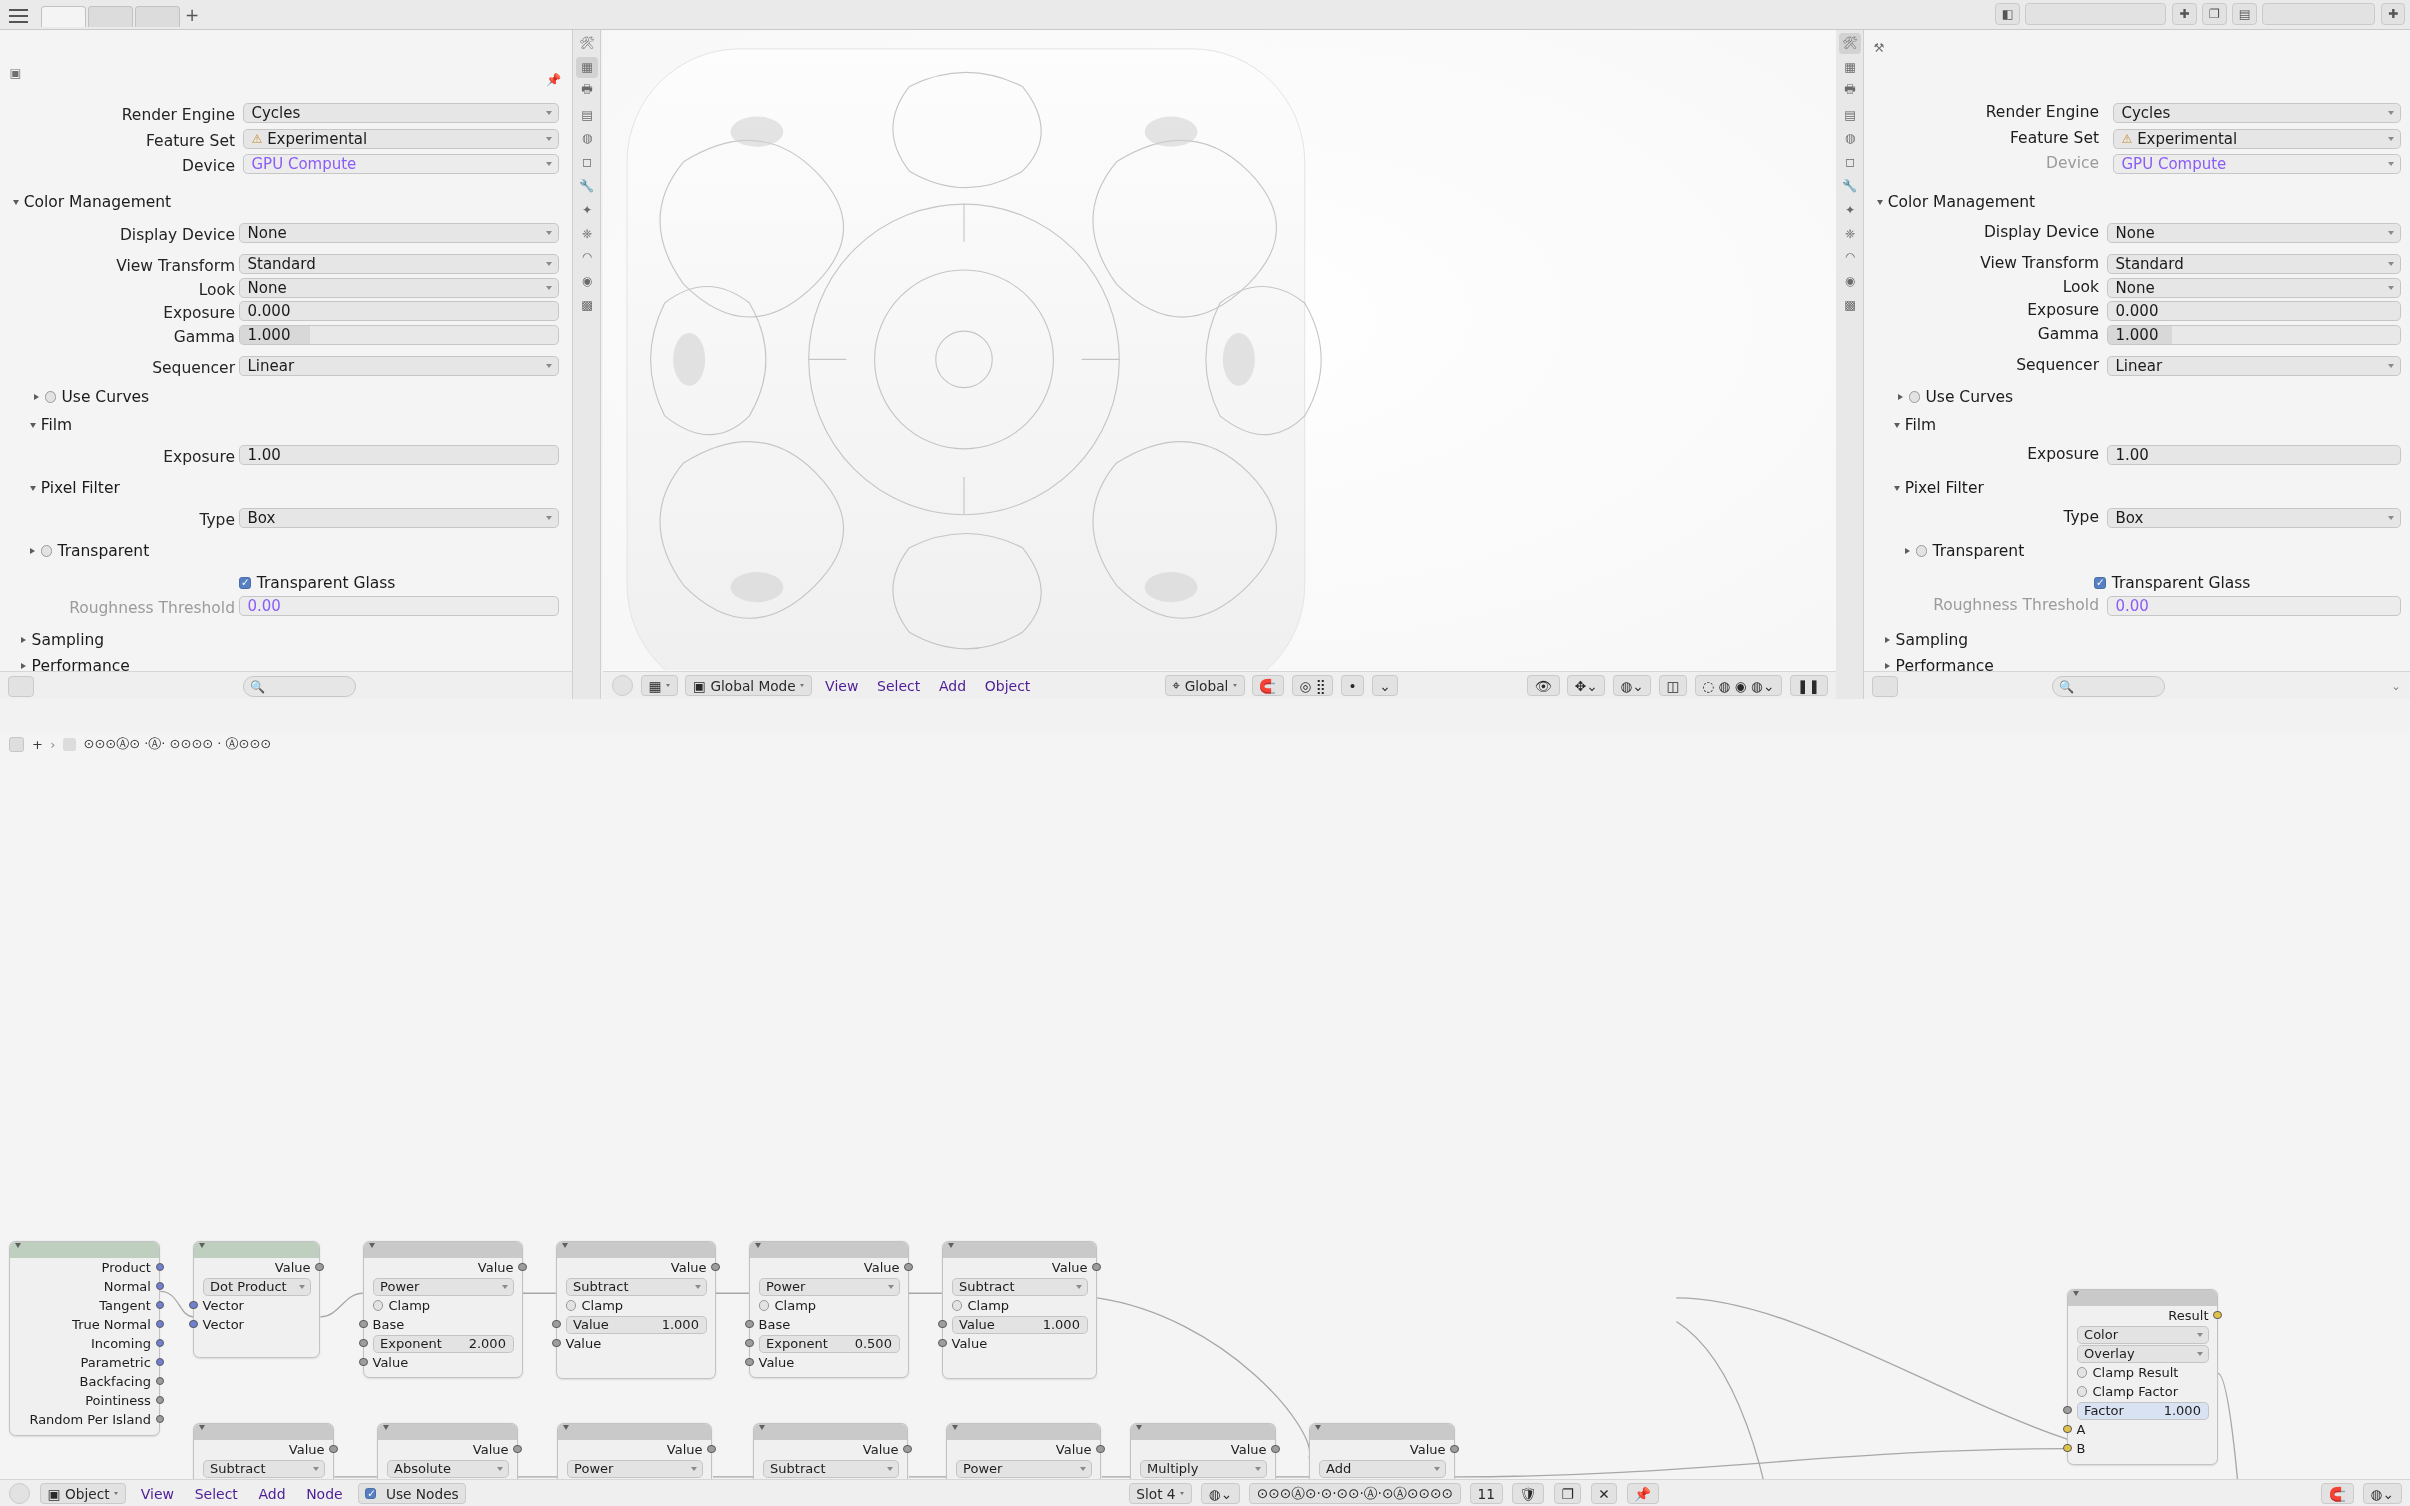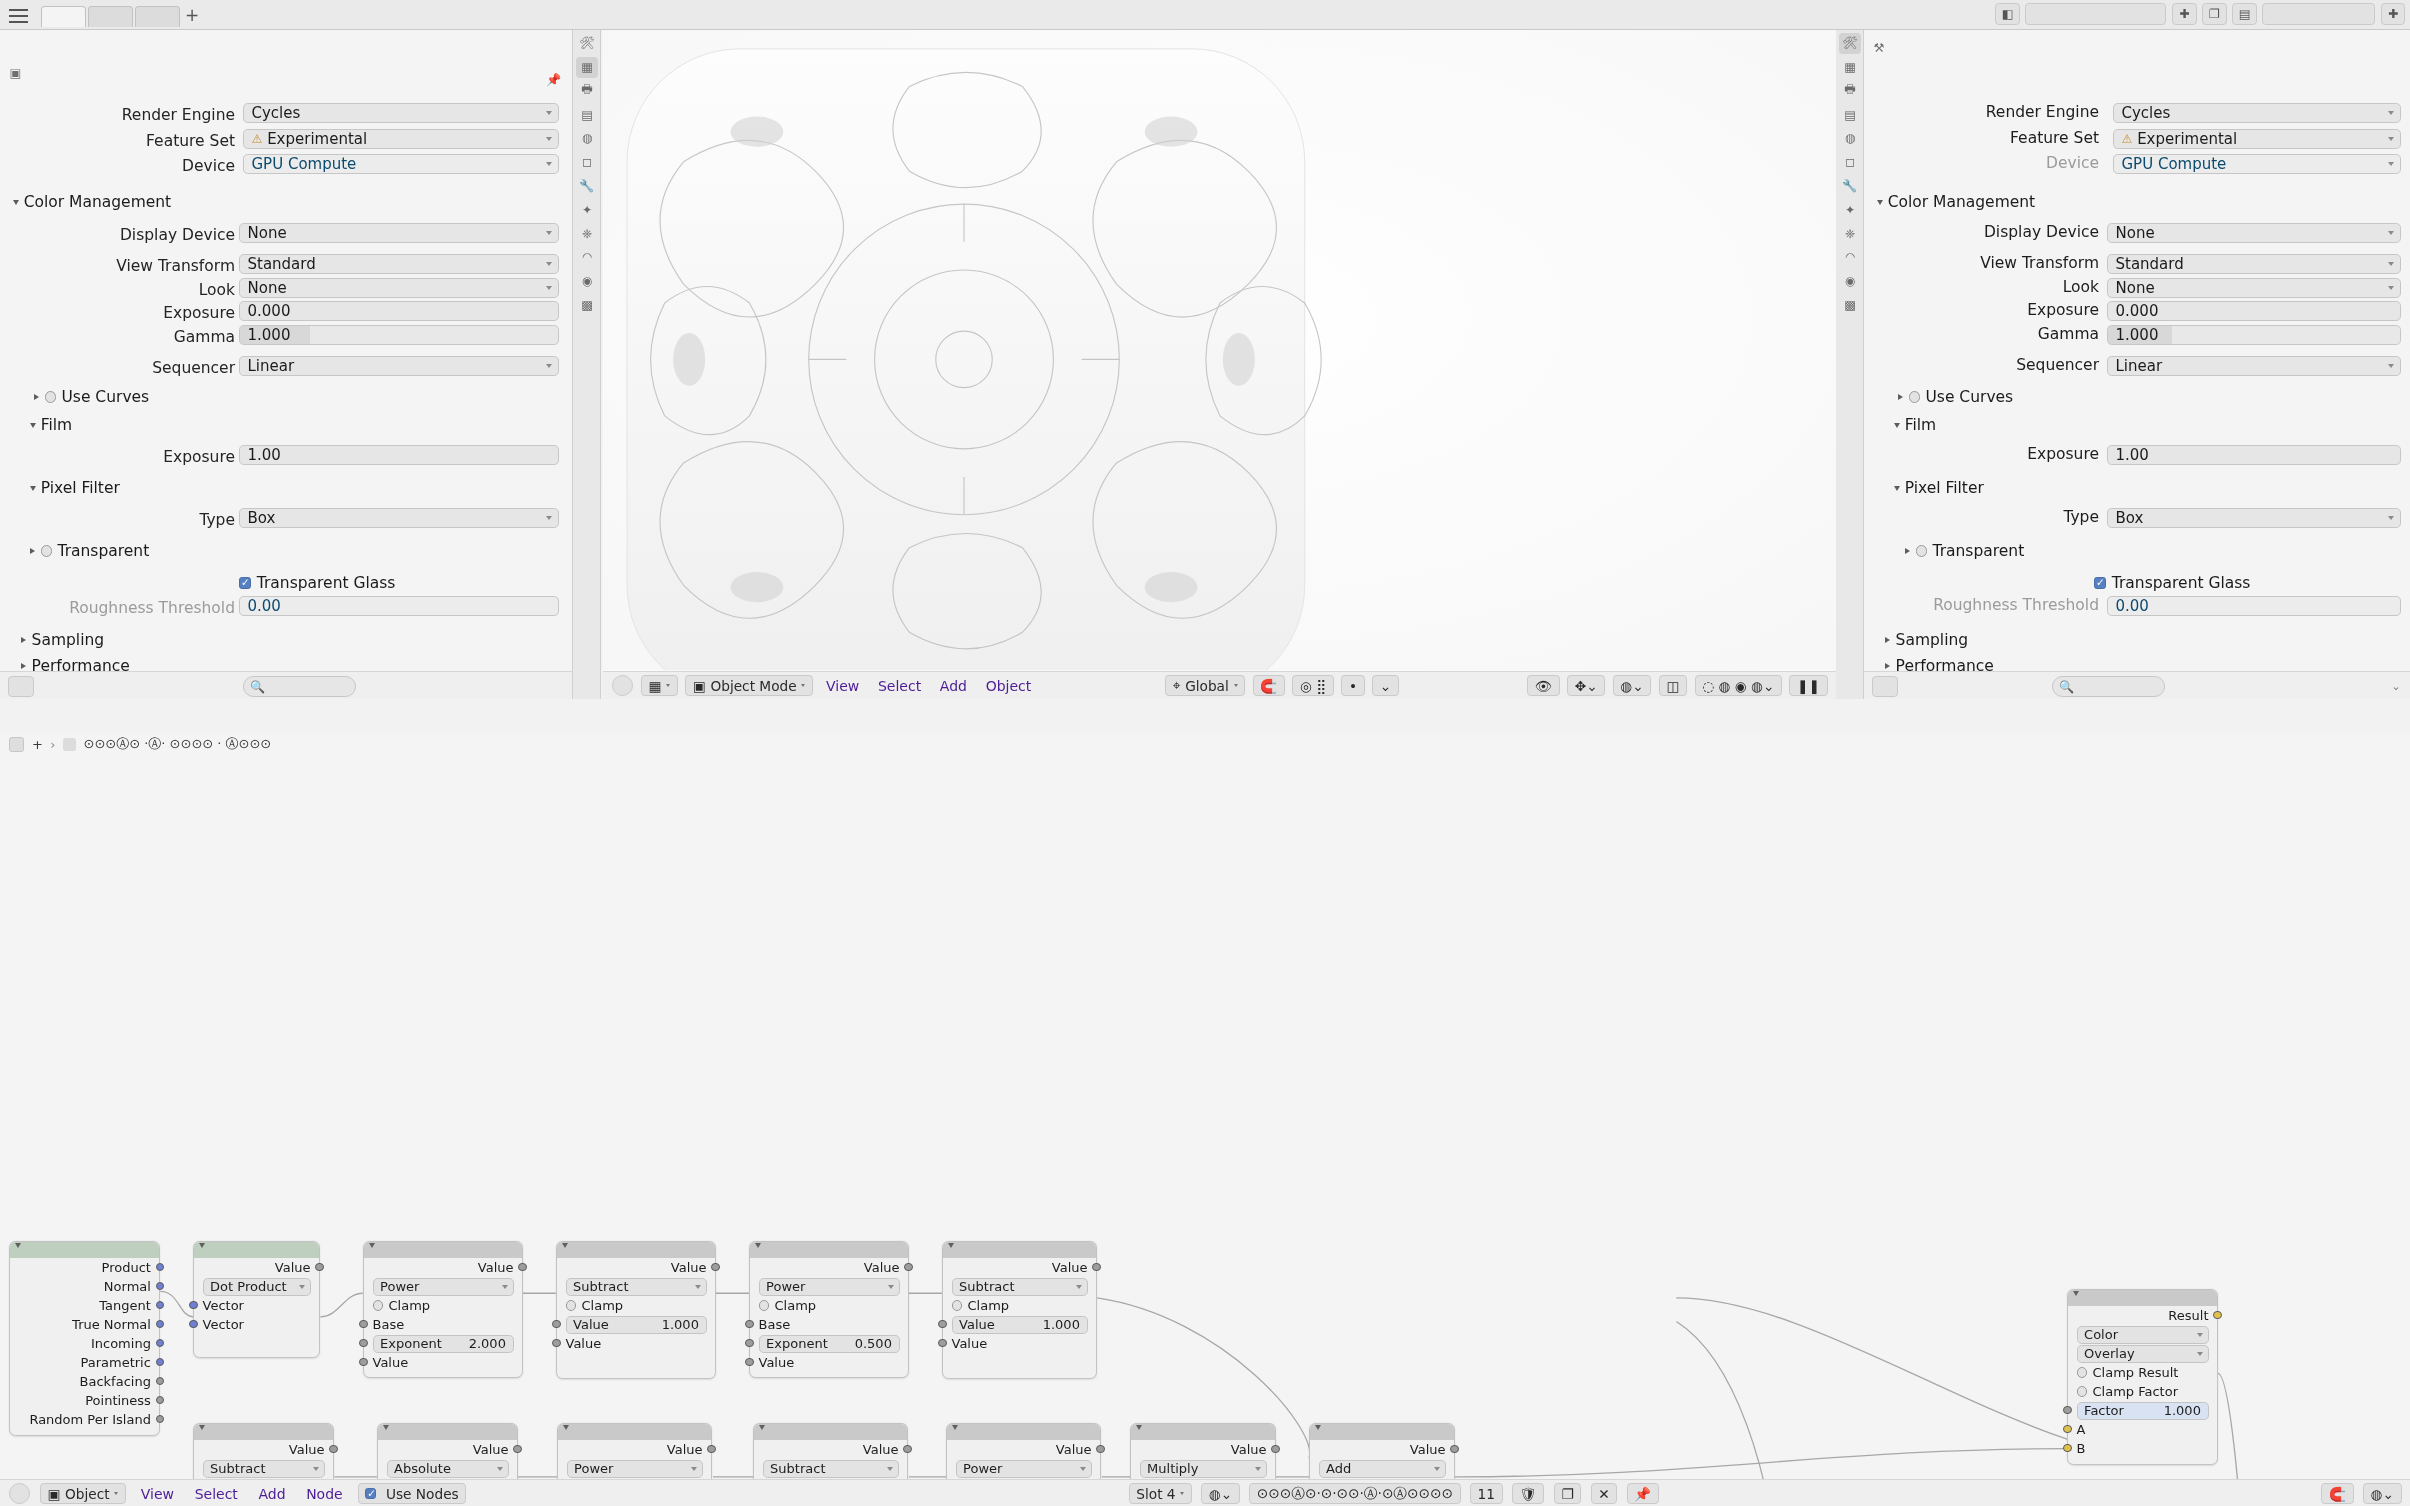--- a/index.html
+++ b/index.html
@@ -40,21 +40,21 @@
     height:669px; overflow:hidden;
   }
   .props-header { position:absolute; left:0; top:0; height:26px; width:100%; }
   .pin { position:absolute; width:15px; height:15px; color:#777; font-size:12.2px; }
   .row { position:absolute; height:19px; display:flex; align-items:center; }
   .lbl { text-align:right; color:#242424; font-size:15.5px; white-space:nowrap; }
   .field {
     background:#e6e6e6; border:0.9px solid #c6c6c6; border-radius:4.7px; height:20px;
     display:flex; align-items:center; padding:0 7.5px; font-size:15px; color:#1b1b1b; position:relative;
   }
-  .field.disabled { color:#0c4a6e; background:#ececec; }
+  .field.disabled { color:#8b5cf6; background:#ececec; }
   .field .caret { position:absolute; right:5.6px; top:50%; transform:translateY(-50%);
                   border-left:3.8px solid transparent; border-right:3.8px solid transparent;
                   border-top:4.7px solid #8a8a8a; }
   .field.center { justify-content:flex-start; }
   .field.slider { background:linear-gradient(to right,#d8d8d8 0 22%,#e8e8e8 22% 100%); }
   .tri { display:inline-block; width:0; height:0; border-left:5.6px solid #5c5c5c;
          border-top:3.8px solid transparent; border-bottom:3.8px solid transparent; margin-right:5.6px; }
   .tri.open { border-left:3.8px solid transparent; border-right:3.8px solid transparent;
               border-top:5.6px solid #5c5c5c; border-bottom:none; margin-right:4.7px; position:relative; top:0.9px;}
   .sect { position:absolute; display:flex; align-items:center; font-size:15.5px; color:#1b1b1b; }
@@ -338,21 +338,21 @@
     </g>
   </svg>
 
   <div id="vp-head"></div>
 
   <div style="position:absolute;right:9.4px;top:3.8px;"></div>
 
   <div id="vp-foot">
     <div class="vround"></div>
     <div class="vb">▦<span style="border-left:2.8px solid transparent;border-right:2.8px solid transparent;border-top:3.8px solid #777;"></span></div>
-    <div class="vb">▣ <span>Object Mode</span><span style="border-left:2.8px solid transparent;border-right:2.8px solid transparent;border-top:3.8px solid #777;"></span></div>
+    <div class="vb">▣ <span>Global Mode</span><span style="border-left:2.8px solid transparent;border-right:2.8px solid transparent;border-top:3.8px solid #777;"></span></div>
     <div class="vtext">View</div>
     <div class="vtext">Select</div>
     <div class="vtext">Add</div>
     <div class="vtext">Object</div>
     <div style="flex:1"></div>
     <div class="vb">⌖ <span>Global</span><span style="border-left:2.8px solid transparent;border-right:2.8px solid transparent;border-top:3.8px solid #777;"></span></div>
     <div class="vb">🧲</div>
     <div class="vb">◎ ⣿</div>
     <div class="vb">•</div>
     <div class="vb">⌄</div>

